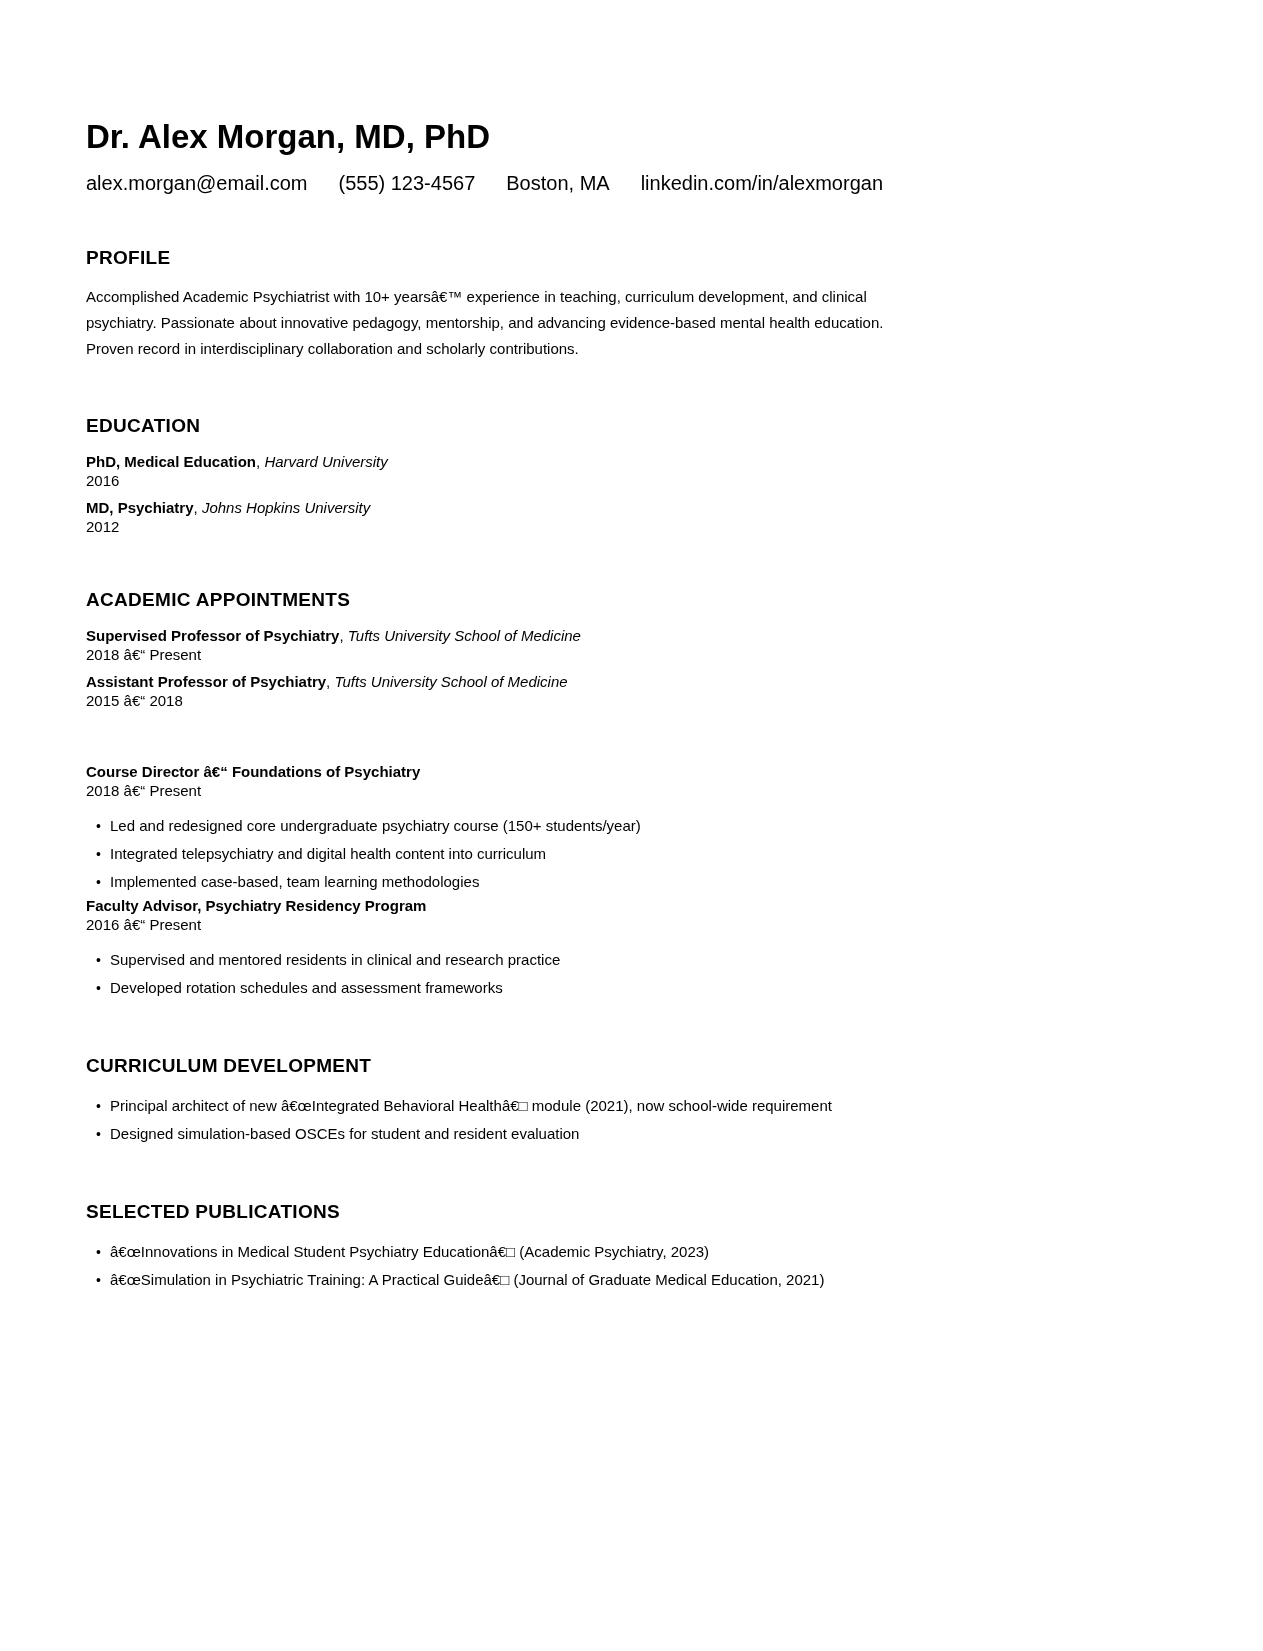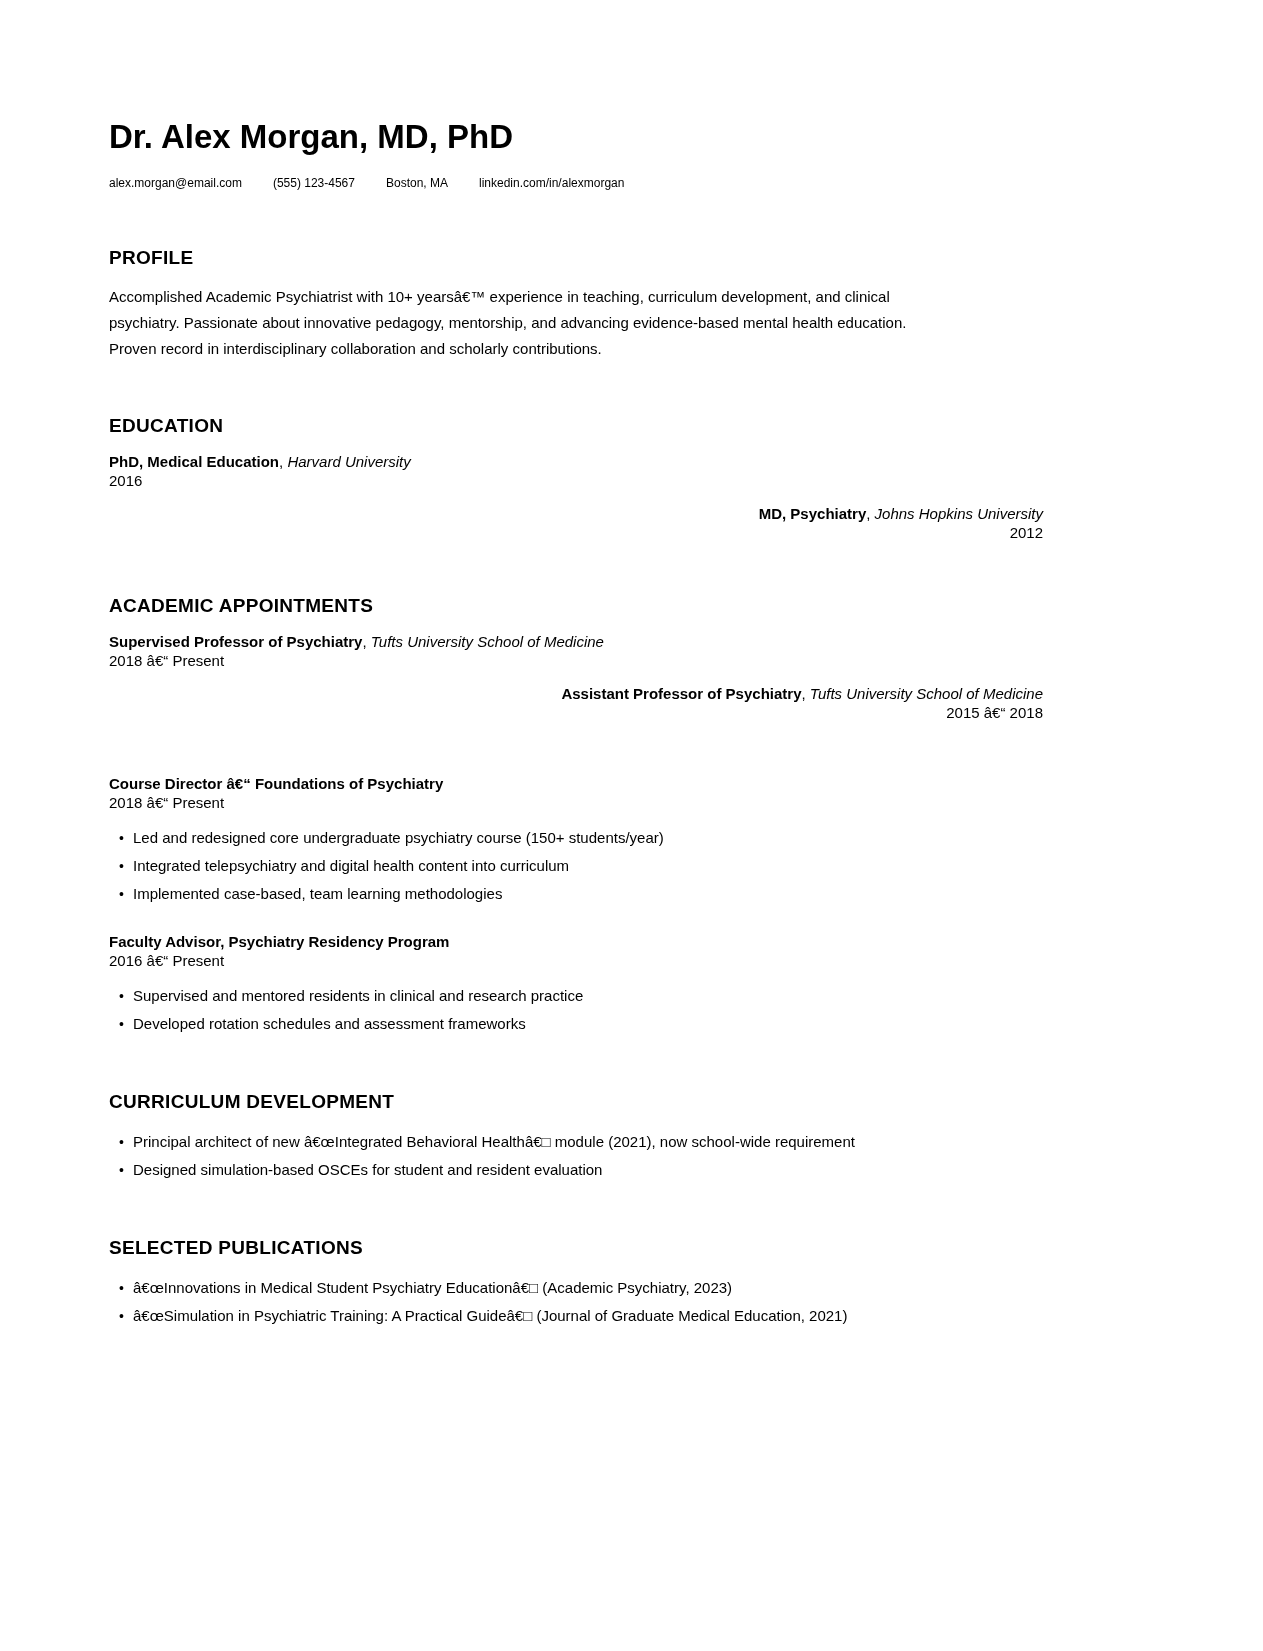--- a/index.html
+++ b/index.html
@@ -12,34 +12,34 @@
     width: 1263px;
     height: 1651px;
     color: #000000;
     font-family: "Liberation Sans", sans-serif;
     font-size: 15px;
     overflow: hidden;
   }
   .page {
     width: 1263px;
     height: 1207px;
-    padding: 118px 220px 40px 109px;
+    padding: 118px 220px 40px 86px;
   }
   
   .name {
     font-size: 33px;
     font-weight: bold;
     line-height: 38px;
     margin: 0 0 17px 0;
     letter-spacing: 0;
   }
   .contact-row {
     display: flex;
     gap: 31px;
-    font-size: 12px;
+    font-size: 20px;
     line-height: 21px;
   }
   
   section { margin-top: 52px; }
   .section-heading {
     font-size: 19px;
     font-weight: bold;
     line-height: 24px;
     letter-spacing: 0.3px;
     margin: 0 0 14px 0;
@@ -50,21 +50,21 @@
     max-width: 800px;
   }
   
   .entry-row {
     display: flex;
     justify-content: space-between;
     align-items: baseline;
     line-height: 19px;
     flex-direction: column;
   }
-  .entry-row + .entry-row { margin-top: 14px; align-items: flex-end; }
+  .entry-row + .entry-row { margin-top: 8px; }
   .entry-title { font-weight: bold; }
   .entry-sep { font-weight: normal; }
   .entry-inst { font-style: italic; font-weight: normal; }
   .entry-date { white-space: nowrap; font-weight: normal; }
   
   ul.bullets {
     list-style: none;
     margin: 12px 0 0 0;
     padding: 0;
   }
@@ -73,21 +73,21 @@
     padding-left: 24px;
     line-height: 28px;
   }
   ul.bullets li::before {
     content: "\2022";
     position: absolute;
     left: 10px;
     top: 0;
     font-size: 14px;
   }
-  .sub-entry { margin-top: 24px; }
+  .sub-entry { }
   .first-entry { margin-top: 0; }
 </style>
 </head>
 <body>
 
 <div class="page">
 
   <header>
     <h1 class="name">Dr. Alex Morgan, MD, PhD</h1>
     <div class="contact-row">

